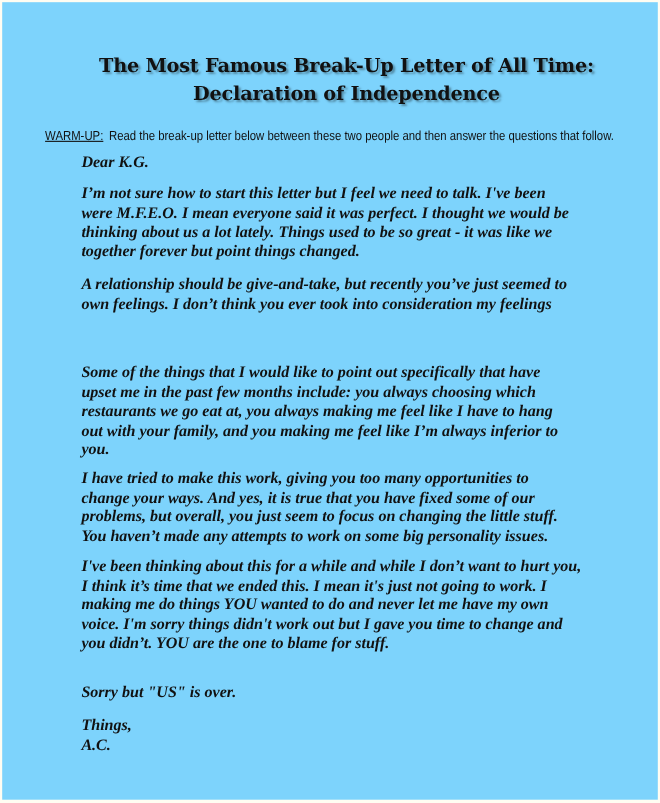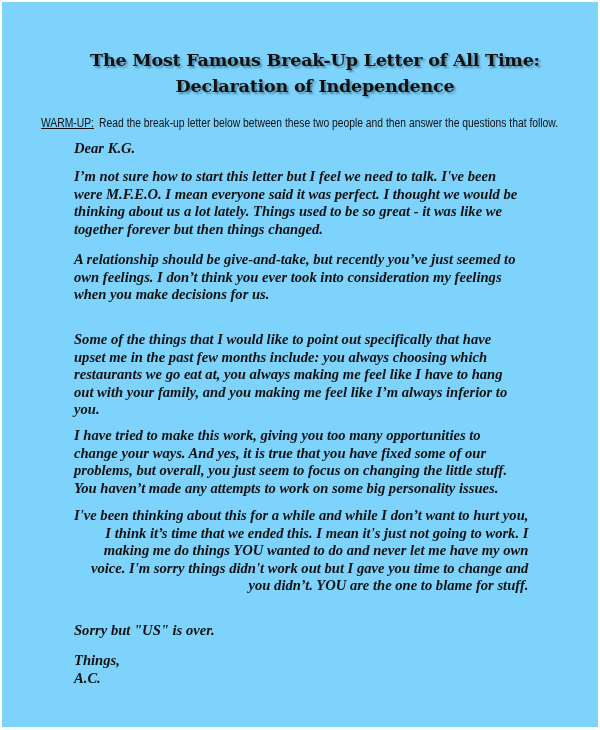--- a/index.html
+++ b/index.html
@@ -76,45 +76,44 @@
   <div class="warmup">
     <span class="label">WARM-UP:</span><span>Read the break-up letter below between these two people and then answer the questions that follow.</span>
   </div>
 
   <div class="letter" style="top:138px;">Dear K.G.</div>
 
   <div class="letter" style="top:166px;">
     <span class="line">I’m not sure how to start this letter but I feel we need to talk. I've been</span>
     <span class="line">were M.F.E.O. I mean everyone said it was perfect. I thought we would be</span>
     <span class="line">thinking about us a lot lately. Things used to be so great - it was like we</span>
-    <span class="line">together forever but then things changed.</span>
+    <span class="line">together forever but point things changed.</span>
   </div>
 
   <div class="letter" style="top:249px;">
     <span class="line">A relationship should be give-and-take, but recently you’ve just seemed to</span>
     <span class="line">own feelings.  I don’t think you ever took into consideration my feelings</span>
-    <span class="line">when you make decisions for us.</span>
   </div>
 
   <div class="letter" style="top:425px;">
     <span class="line">I have tried to make this work, giving you too many opportunities to</span>
     <span class="line">change your ways.  And yes, it is true that you have fixed some of our</span>
     <span class="line">problems, but overall, you just seem to focus on changing the little stuff.</span>
     <span class="line">You haven’t made any attempts to work on some big personality issues.</span>
   </div>
 
   <div class="letter" style="top:329px;">
     <span class="line">Some of the things that I would like to point out specifically that have</span>
     <span class="line">upset me in the past few months include:  you always choosing which</span>
     <span class="line">restaurants we go eat at, you always making me feel like I have to hang</span>
     <span class="line">out with your family, and you making me feel like I’m always inferior to</span>
     <span class="line">you.</span>
   </div>
 
-  <div class="letter" style="top:505px;text-align:right;">
+  <div class="letter" style="top:505px;">
     <span class="line">I've been thinking about this for a while and while I don’t want to hurt you,</span>
     <span class="line">I think it’s time that we ended this.   I mean it's just not going to work. I</span>
     <span class="line">making me do things YOU wanted to do and never let me have my own</span>
     <span class="line">voice.  I'm sorry things didn't work out but I gave you time to change and</span>
     <span class="line">you didn’t.  YOU are the one to blame for stuff.</span>
   </div>
 
   <div class="letter" style="top:620px;">Sorry but "US" is over.</div>
 
   <div class="letter" style="top:650px;">

